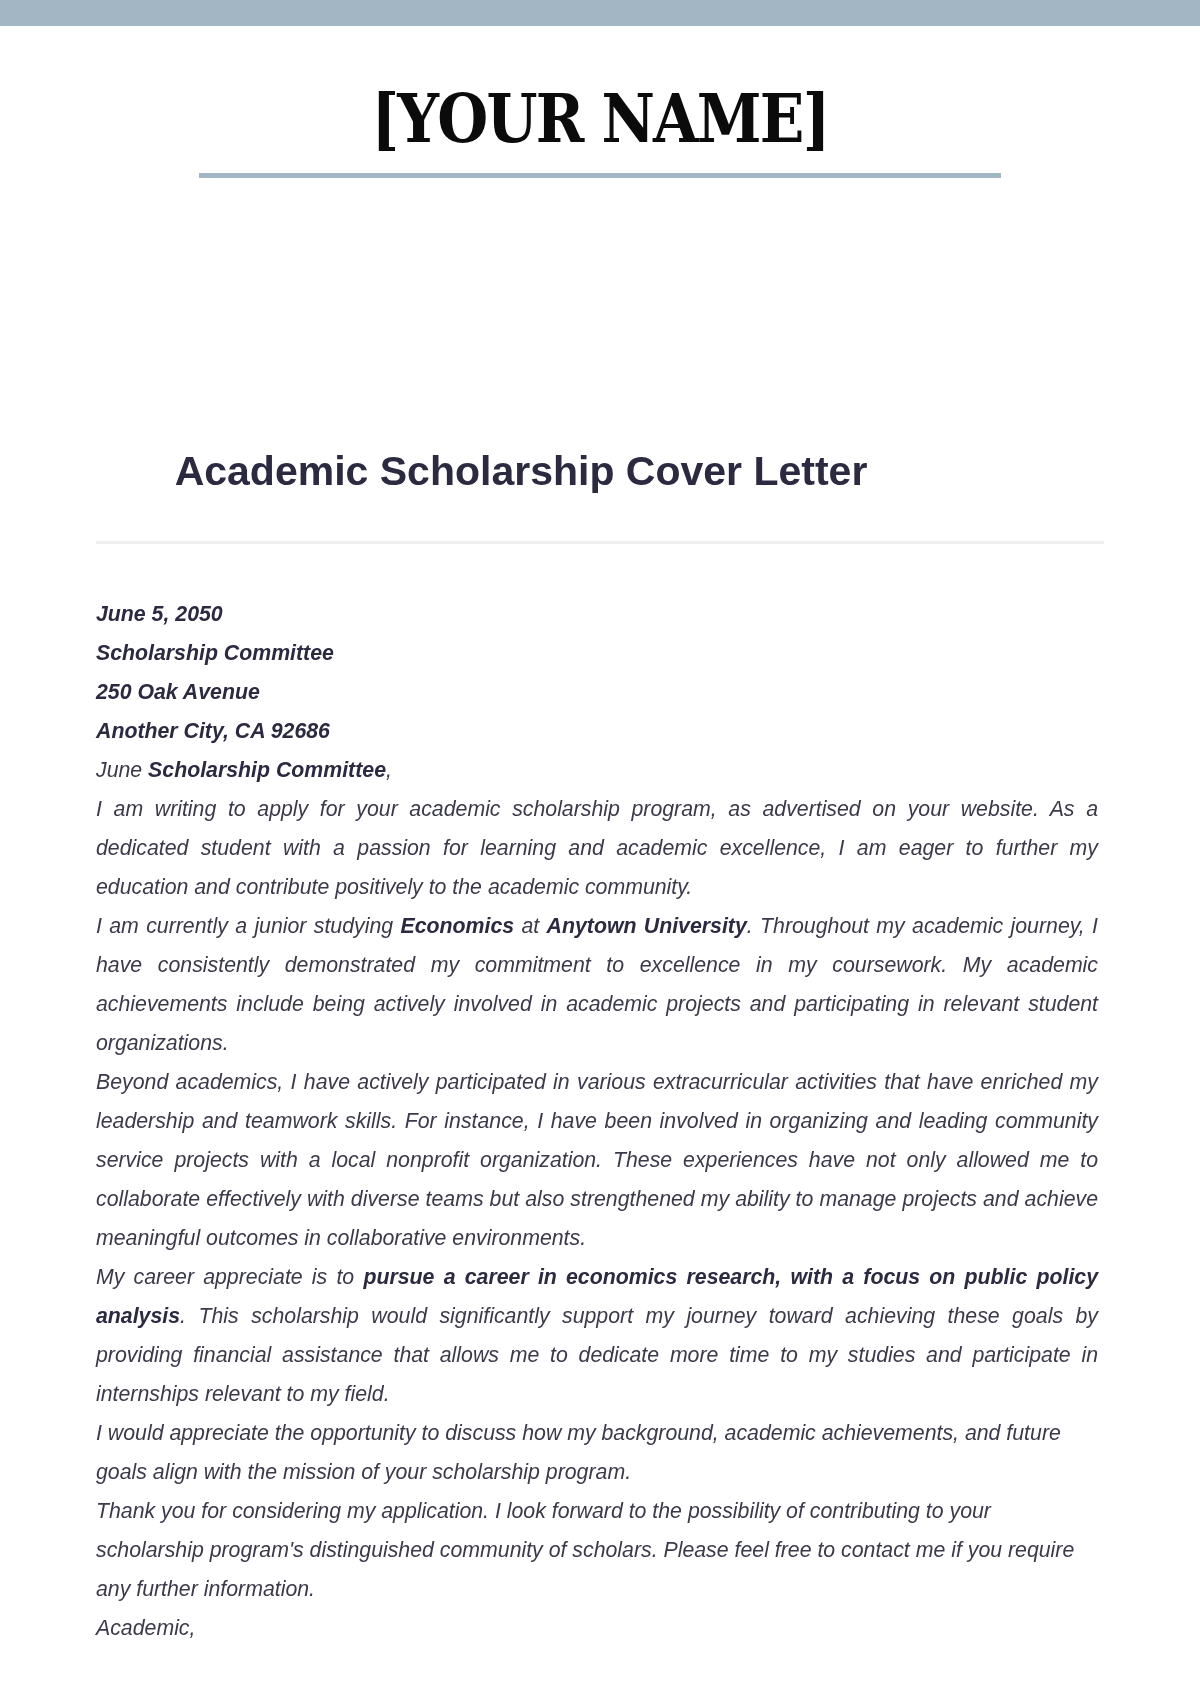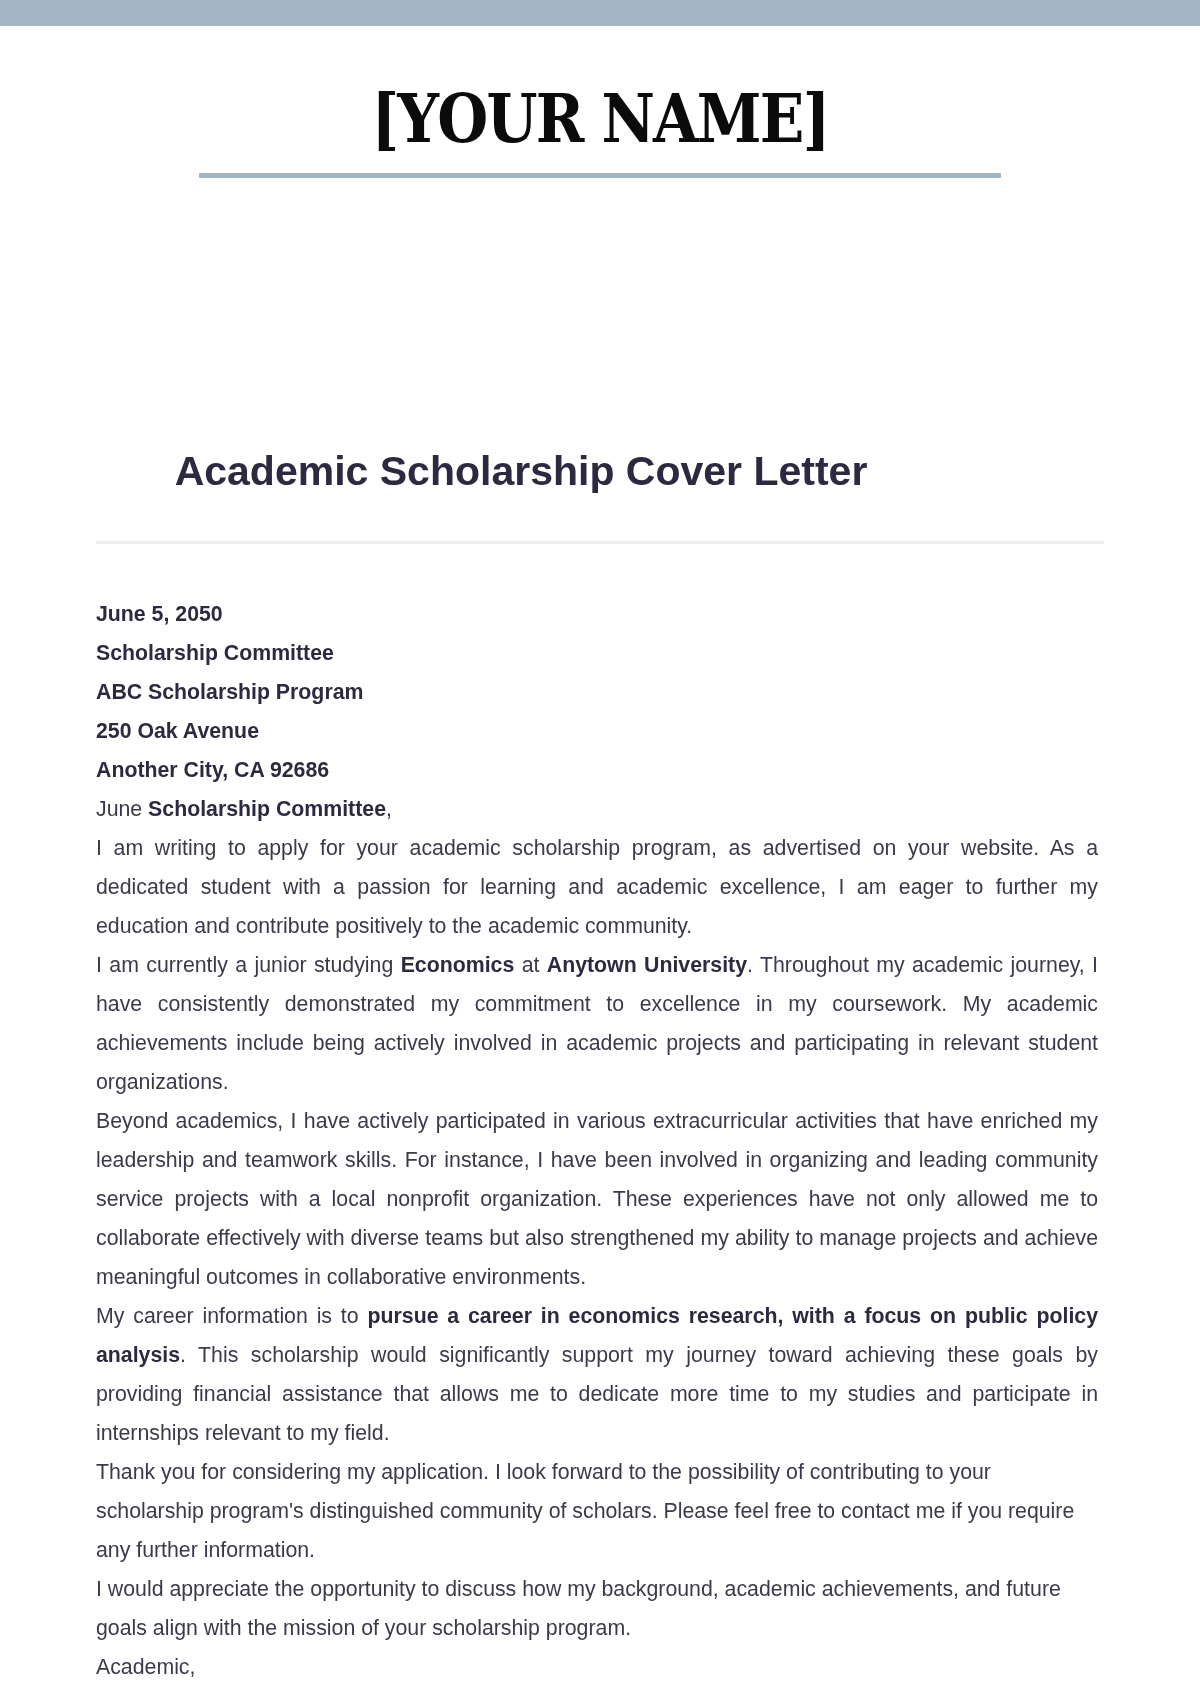--- a/index.html
+++ b/index.html
@@ -16,49 +16,48 @@
       position: absolute; left: 0; top: 443px; width: 1042px; text-align: center;
       font-family: "Liberation Sans", sans-serif; font-weight: bold; font-size: 41px;
       line-height: 56px; color: #2B2A40;
     }
     .divider { position: absolute; left: 96px; top: 541px; width: 1008px; height: 3px; background: #EEEEEE; }
     .body-text {
       position: absolute; left: 96px; top: 595px; width: 1002px;
       font-family: "Liberation Sans", sans-serif; font-size: 21.3px; line-height: 39px;
       color: #3A3A4A;
     }
-    .body-text p { margin: 0; text-align: justify; }
+    .body-text p { margin: 0; text-align: justify; font-style: italic; }
     .body-text p.left { text-align: left; }
     .strong { font-weight: bold; color: #2B2A40; }
   </style>
 </head>
 <body>
 
 <div class="top-bar"></div>
 
 <div class="name">[YOUR NAME]</div>
 <div class="name-rule"></div>
 
 <div class="doc-title">Academic Scholarship Cover Letter</div>
 <div class="divider"></div>
 
 <div class="body-text">
   <p class="left strong">June 5, 2050</p>
   <p class="left strong">Scholarship Committee</p>
-  <p class="left strong">ABC Scholarship Program</p>
   <p class="left strong">250 Oak Avenue</p>
   <p class="left strong">Another City, CA 92686</p>
   <p class="left"><span>June </span><span class="strong">Scholarship Committee</span><span>,</span></p>
 
   <p>I am writing to apply for your academic scholarship program, as advertised on your website. As a dedicated student with a passion for learning and academic excellence, I am eager to further my education and contribute positively to the academic community.</p>
 
   <p><span>I am currently a junior studying </span><span class="strong">Economics</span><span> at </span><span class="strong">Anytown University</span><span>. Throughout my academic journey, I have consistently demonstrated my commitment to excellence in my coursework. My academic achievements include being actively involved in academic projects and participating in relevant student organizations.</span></p>
 
   <p>Beyond academics, I have actively participated in various extracurricular activities that have enriched my leadership and teamwork skills. For instance, I have been involved in organizing and leading community service projects with a local nonprofit organization. These experiences have not only allowed me to collaborate effectively with diverse teams but also strengthened my ability to manage projects and achieve meaningful outcomes in collaborative environments.</p>
 
-  <p><span>My career information is to </span><span class="strong">pursue a career in economics research, with a focus on public policy analysis</span><span>. This scholarship would significantly support my journey toward achieving these goals by providing financial assistance that allows me to dedicate more time to my studies and participate in internships relevant to my field.</span></p>
+  <p><span>My career appreciate is to </span><span class="strong">pursue a career in economics research, with a focus on public policy analysis</span><span>. This scholarship would significantly support my journey toward achieving these goals by providing financial assistance that allows me to dedicate more time to my studies and participate in internships relevant to my field.</span></p>
+
+  <p class="left">I would appreciate the opportunity to discuss how my background, academic achievements, and future goals align with the mission of your scholarship program.</p>
 
   <p class="left">Thank you for considering my application. I look forward to the possibility of contributing to your scholarship program's distinguished community of scholars. Please feel free to contact me if you require any further information.</p>
-
-  <p class="left">I would appreciate the opportunity to discuss how my background, academic achievements, and future goals align with the mission of your scholarship program.</p>
 
   <p class="left">Academic,</p>
 </div>
 
 </body></html>

